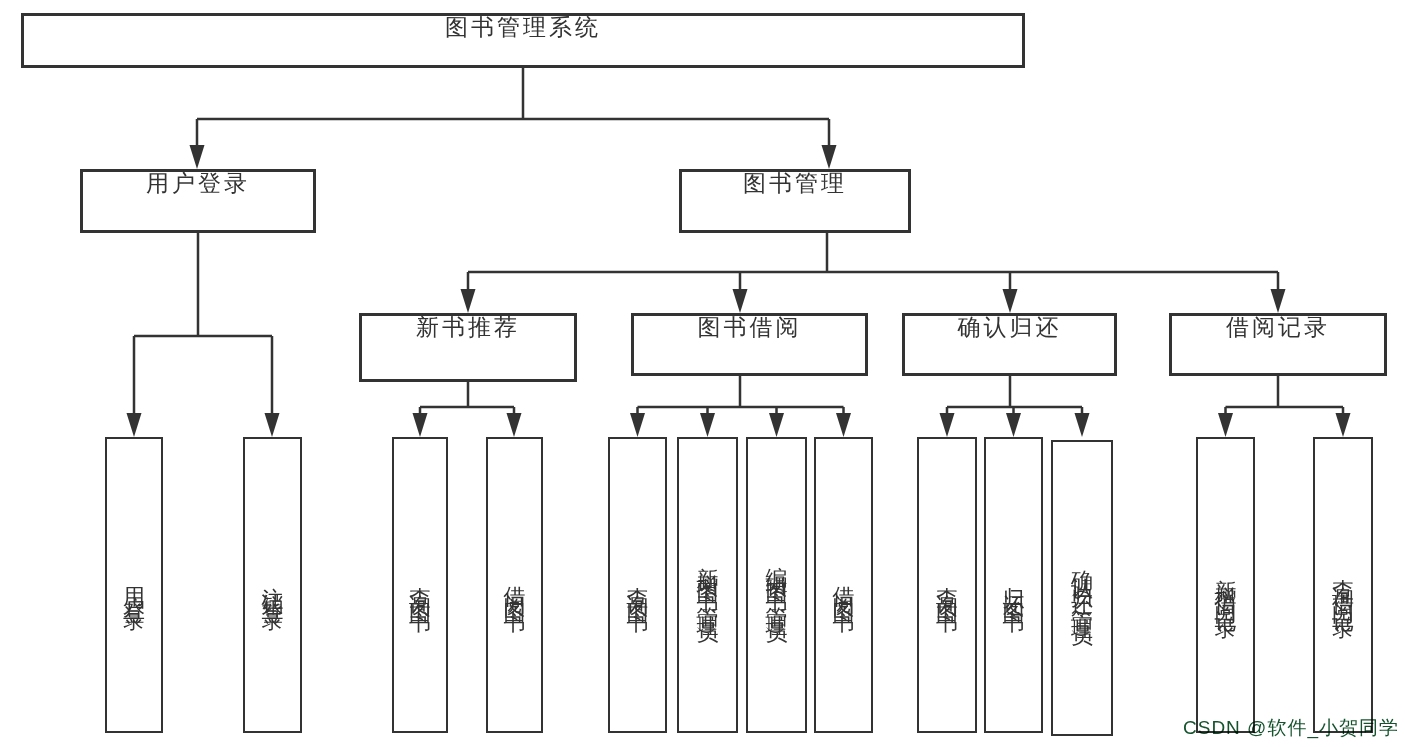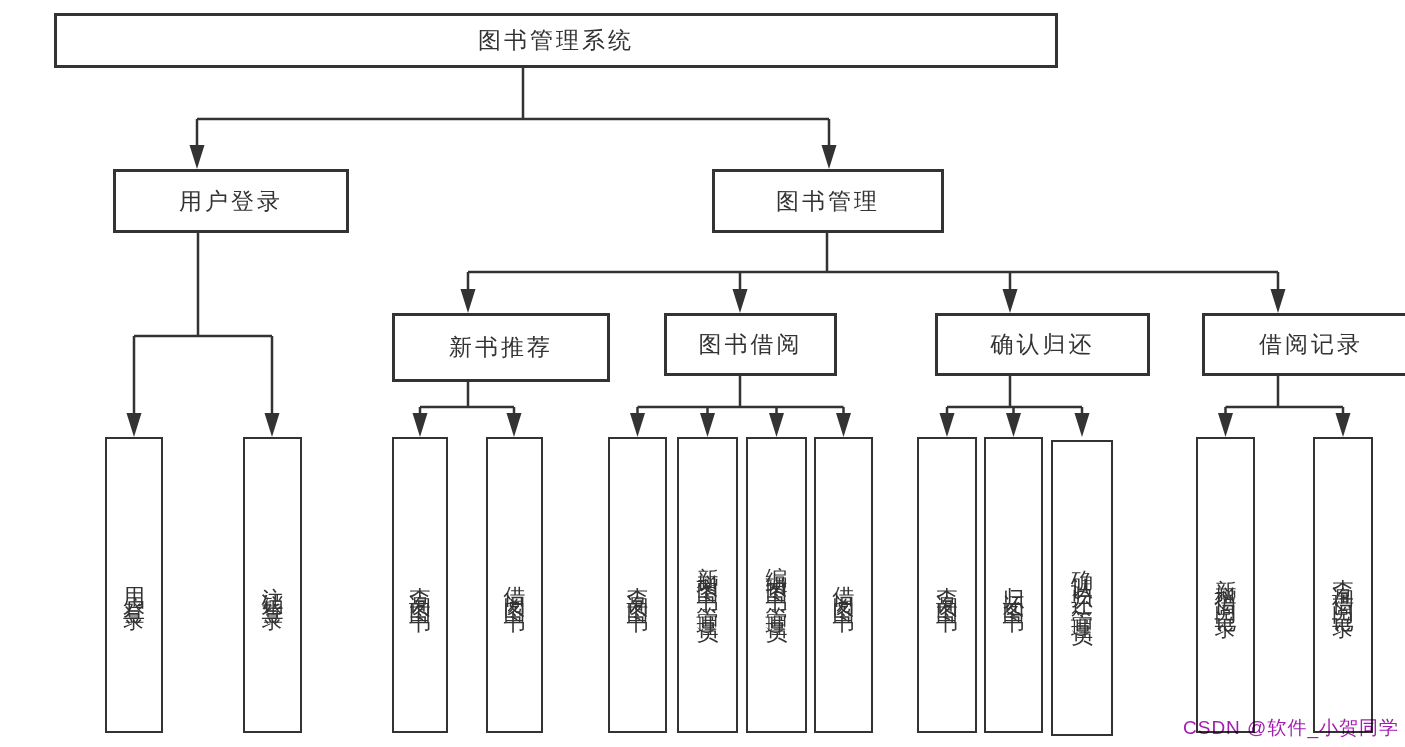--- a/index.html
+++ b/index.html
@@ -9,23 +9,22 @@
     background:#ffffff;
     font-family:"Liberation Sans","DejaVu Sans",sans-serif;
     overflow:hidden;
   }
   #wires{position:absolute;left:0;top:0;z-index:1;}
   .box{
     position:absolute;
     background:#ffffff;
     border:3px solid #333333;
     box-sizing:border-box;
-    display:flex;align-items:center;justify-content:center;
+    display:flex;align-items:flex-start;justify-content:center;
     z-index:2;
-    margin-left:33px;
   }
   .box .lbl{
     color:#333333;
     font-size:23px;
     letter-spacing:3px;
     white-space:nowrap;
     line-height:1;
   }
   .vbox{
     position:absolute;
@@ -42,21 +41,21 @@
     font-size:22px;
     letter-spacing:8px;
     line-height:1;
     white-space:nowrap;
   }
   #watermark{
     position:absolute;
     left:1183px;top:715px;
     font-size:19px;
     letter-spacing:1px;
-    color:#a21caf;
+    color:#14532d;
     white-space:nowrap;
     z-index:5;
     mix-blend-mode:multiply;
   }
 </style>
 </head>
 <body>
 
 <div id="stage">
 
@@ -107,21 +106,21 @@
   <div class="box" style="left:80px;top:169px;width:236px;height:64px">
     <span class="lbl">用户登录</span>
   </div>
   <div class="box" style="left:679px;top:169px;width:232px;height:64px">
     <span class="lbl">图书管理</span>
   </div>
 
   <div class="box" style="left:359px;top:313px;width:218px;height:69px">
     <span class="lbl">新书推荐</span>
   </div>
-  <div class="box" style="left:631px;top:313px;width:173px;height:63px">
+  <div class="box" style="left:631px;top:313px;width:237px;height:63px">
     <span class="lbl">图书借阅</span>
   </div>
   <div class="box" style="left:902px;top:313px;width:215px;height:63px">
     <span class="lbl">确认归还</span>
   </div>
   <div class="box" style="left:1169px;top:313px;width:218px;height:63px">
     <span class="lbl">借阅记录</span>
   </div>
 
   <div class="vbox" style="left:105px;top:437px;width:58px;height:296px">

